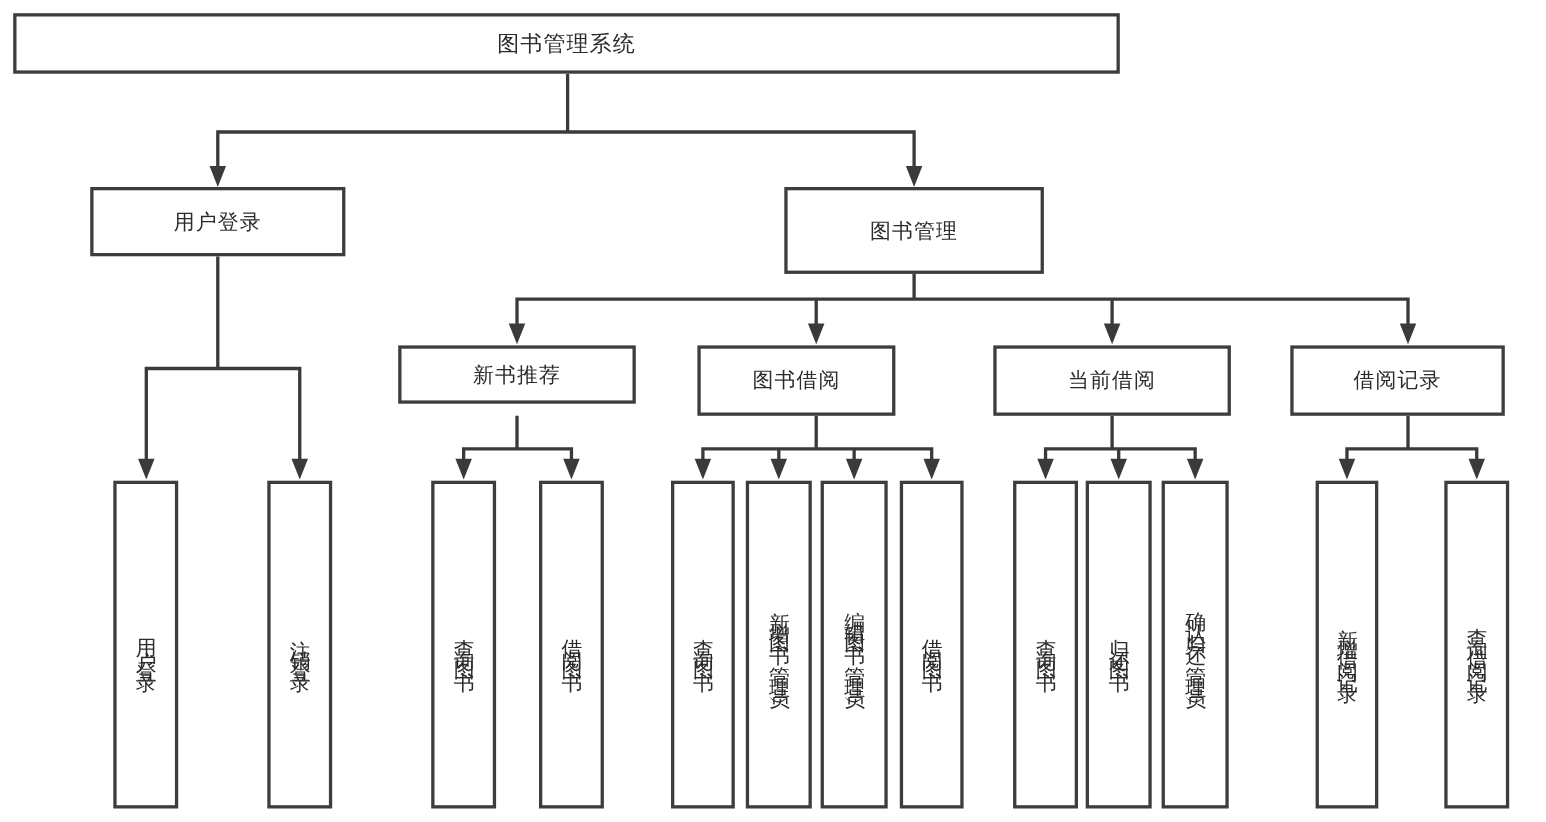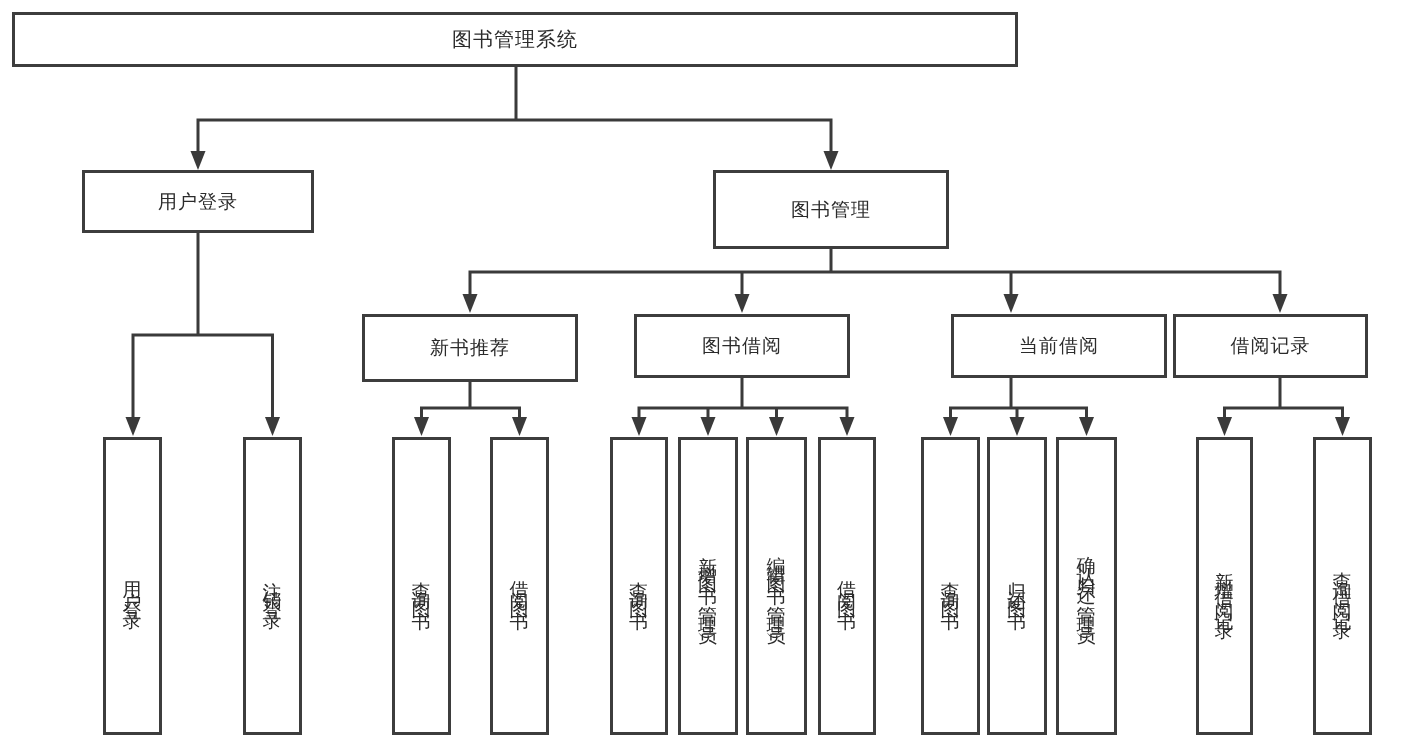--- a/index.html
+++ b/index.html
@@ -97,27 +97,27 @@
     <span>图书管理系统</span>
   </div>
 
   <div class="box hbox" style="left:82px; top:170px; width:232px; height:63px;">
     <span>用户登录</span>
   </div>
   <div class="box hbox" style="left:713px; top:170px; width:236px; height:79px;">
     <span>图书管理</span>
   </div>
 
-  <div class="box hbox" style="left:362px; top:314px; width:216px; height:68px;">
+  <div class="box hbox" style="left:362px; top:314px; width:216px; height:53px;">
     <span>新书推荐</span>
   </div>
-  <div class="box hbox" style="left:634px; top:314px; width:216px; height:64px;">
+  <div class="box hbox" style="left:634px; top:314px; width:180px; height:64px;">
     <span>图书借阅</span>
   </div>
-  <div class="box hbox" style="left:903px; top:314px; width:216px; height:64px;margin-left:48px;">
+  <div class="box hbox" style="left:903px; top:314px; width:216px; height:64px;">
     <span>当前借阅</span>
   </div>
   <div class="box hbox" style="left:1173px; top:314px; width:195px; height:64px;">
     <span>借阅记录</span>
   </div>
 
   <div class="box vbox" style="left:103px; width:59px;">
     <span class="vtext">用户登录</span>
   </div>
   <div class="box vbox" style="left:243px; width:59px;">

